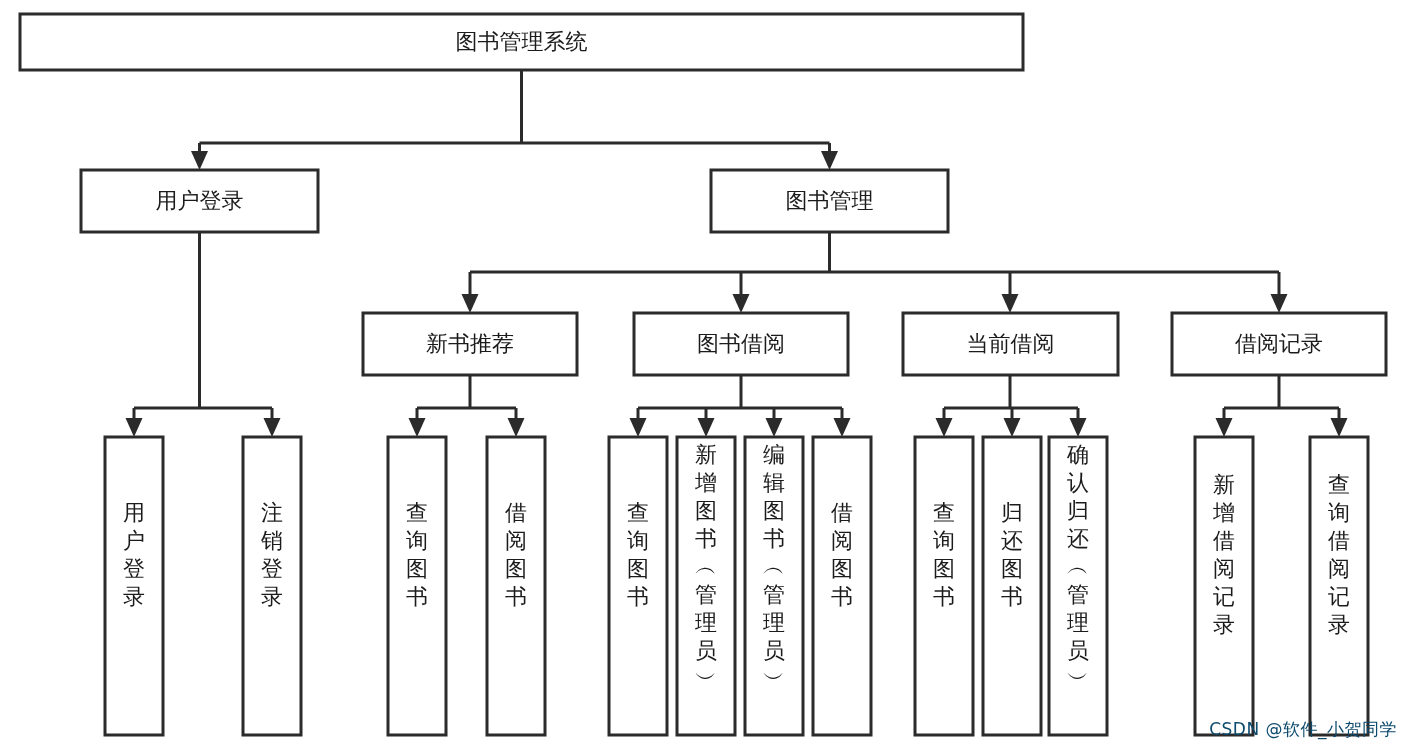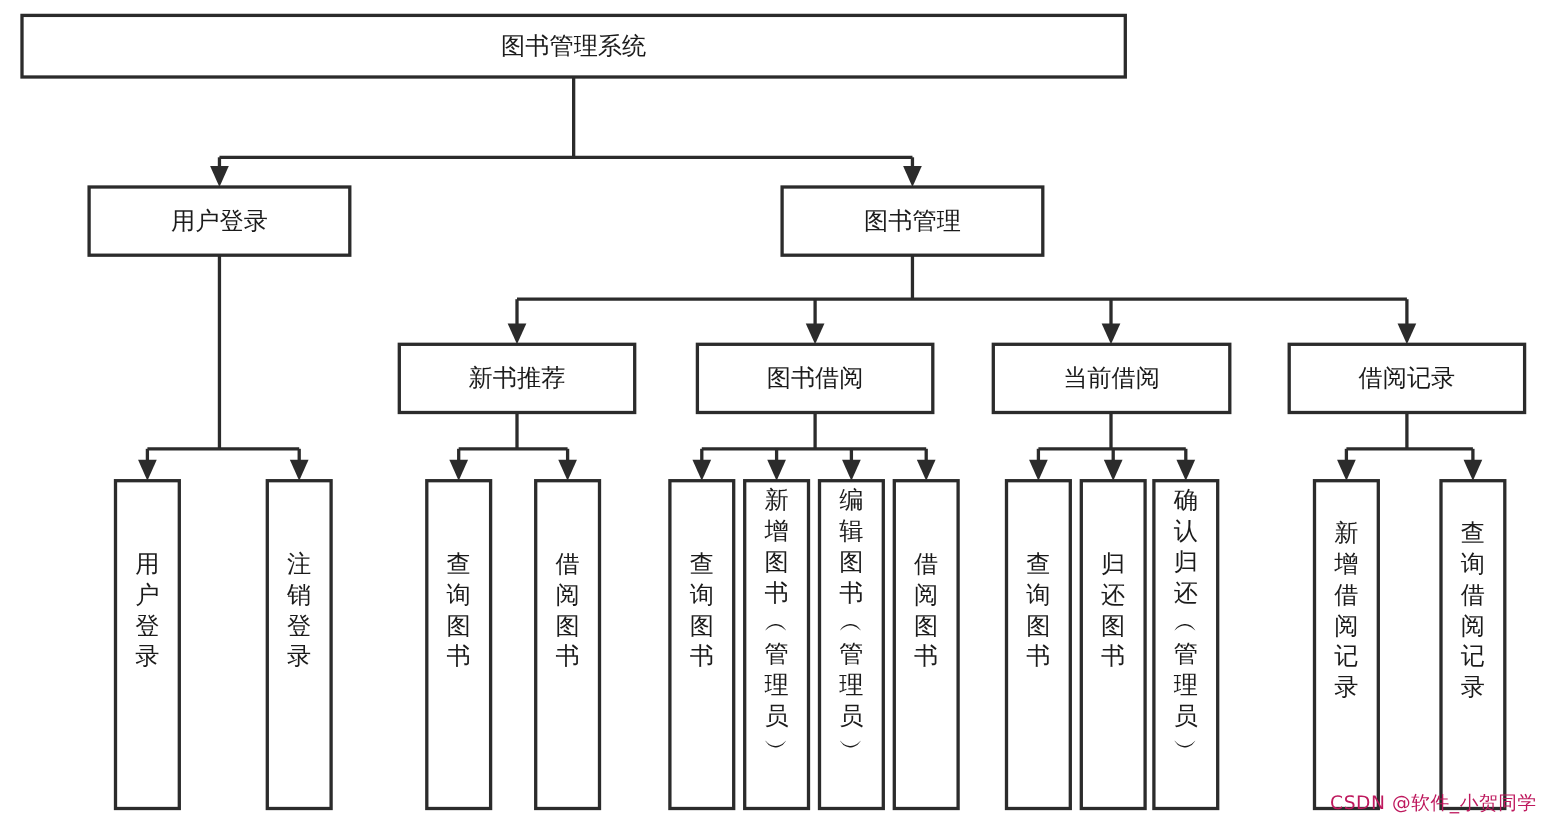--- a/index.html
+++ b/index.html
@@ -50,21 +50,21 @@
   .vert-label {
     fill: #1b1b1b;
     font-family: "DejaVu Sans", "Liberation Sans", sans-serif;
     font-size: 22px;
     text-anchor: middle;
   }
   .watermark {
     position: absolute;
     right: 8px;
     bottom: 6px;
-    color: #be185d;
+    color: #0c4a6e;
     font-size: 17px;
     font-family: "DejaVu Sans", "Liberation Sans", sans-serif;
     letter-spacing: 0.5px;
     white-space: nowrap;
     user-select: none;
   }
 </style>
 </head>
 <body>
 

